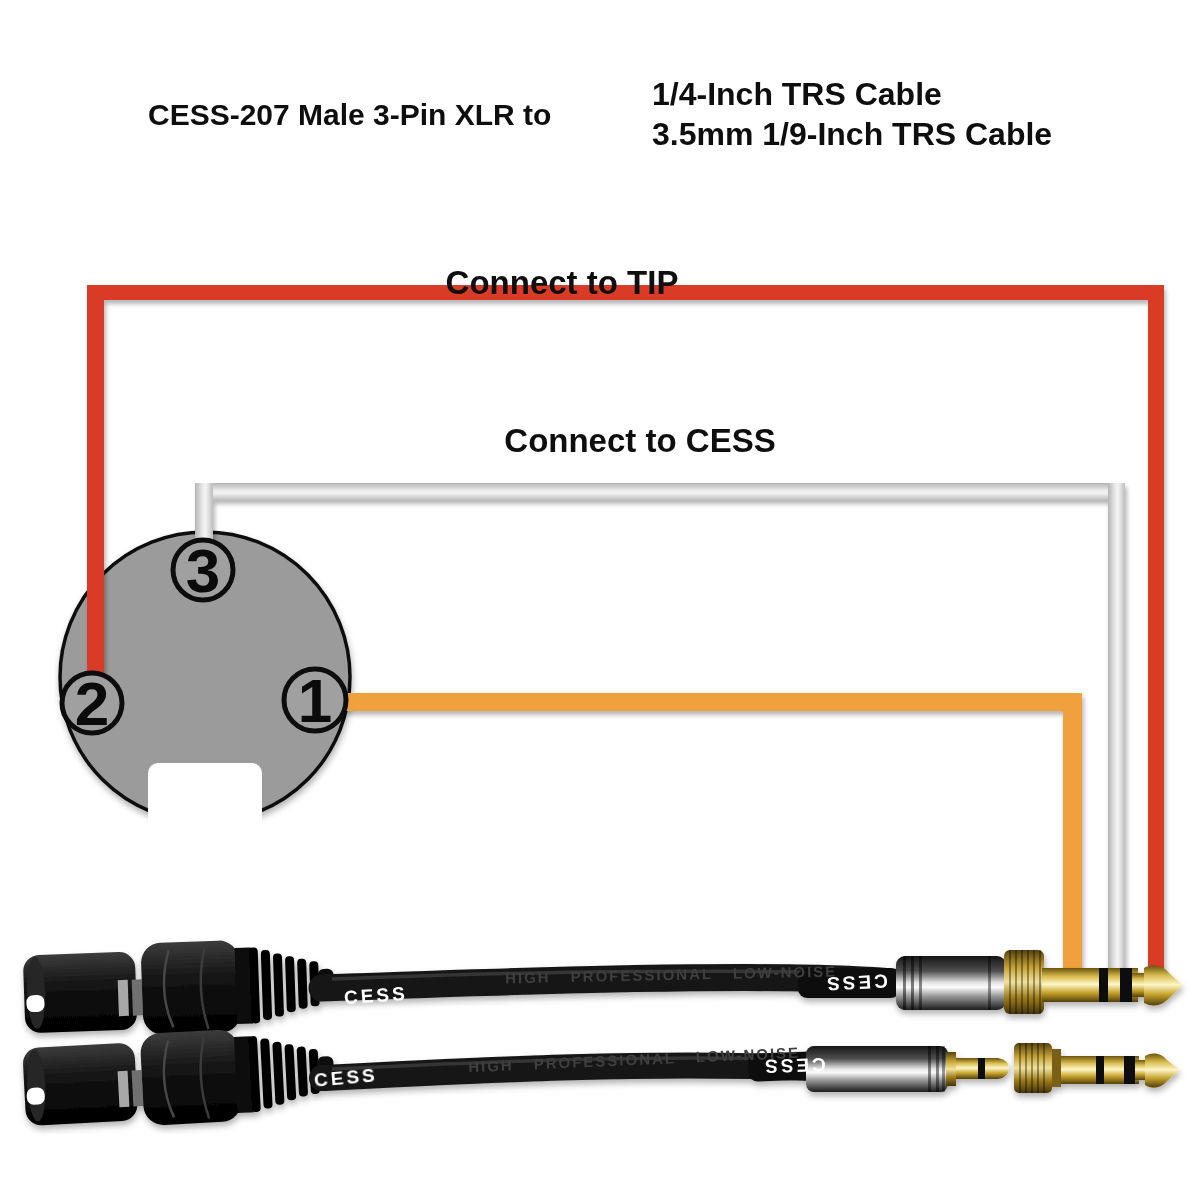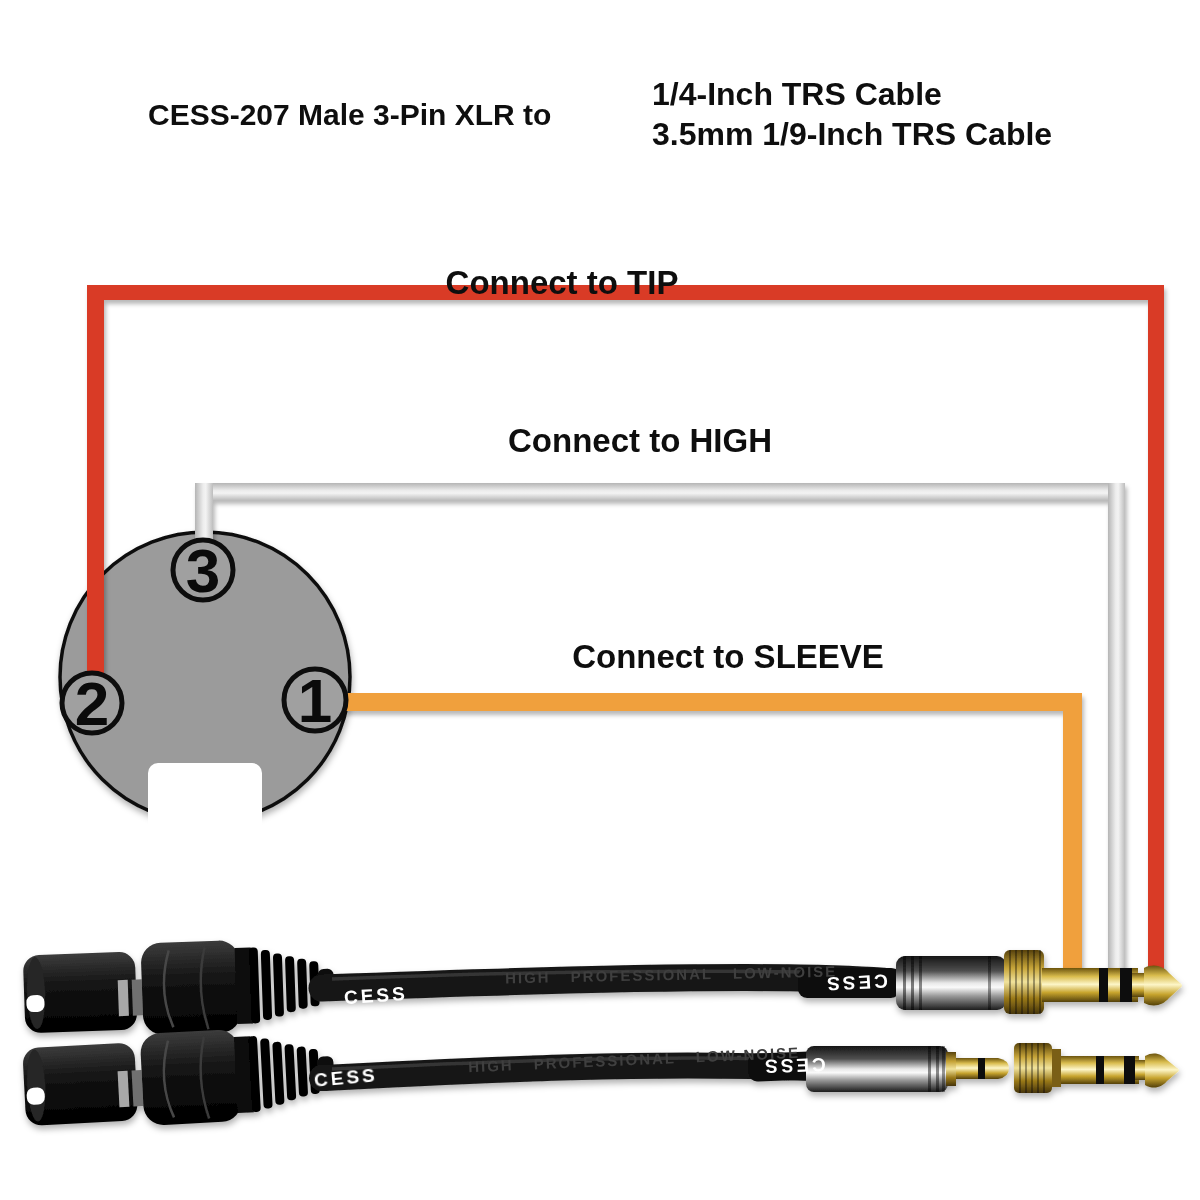--- a/index.html
+++ b/index.html
@@ -192,22 +192,21 @@
     </g>
   </svg>
 
   <div class="txt t-main">CESS-207 Male 3-Pin XLR to</div>
   <div class="txt t-sub">
     <div>1/4-Inch TRS Cable</div>
     <div>3.5mm 1/9-Inch TRS Cable</div>
   </div>
 
   <div class="txt lbl lbl-tip">Connect to TIP</div>
-  <div class="txt lbl lbl-ring">Connect to HIGH</div>
-  <div class="txt lbl lbl-sleeve">Connect to SLEEVE</div>
+  <div class="txt lbl lbl-ring">Connect to CESS</div>
 
   <div class="txt pin-num pin3">3</div>
   <div class="txt pin-num pin2">2</div>
   <div class="txt pin-num pin1">1</div>
 
   <div class="txt cess c1a">CESS</div>
   <div class="txt cess c1b">CESS</div>
   <div class="txt emb e1">HIGH PROFESSIONAL LOW-NOISE</div>
 
   <div class="txt cess c2a">CESS</div>

